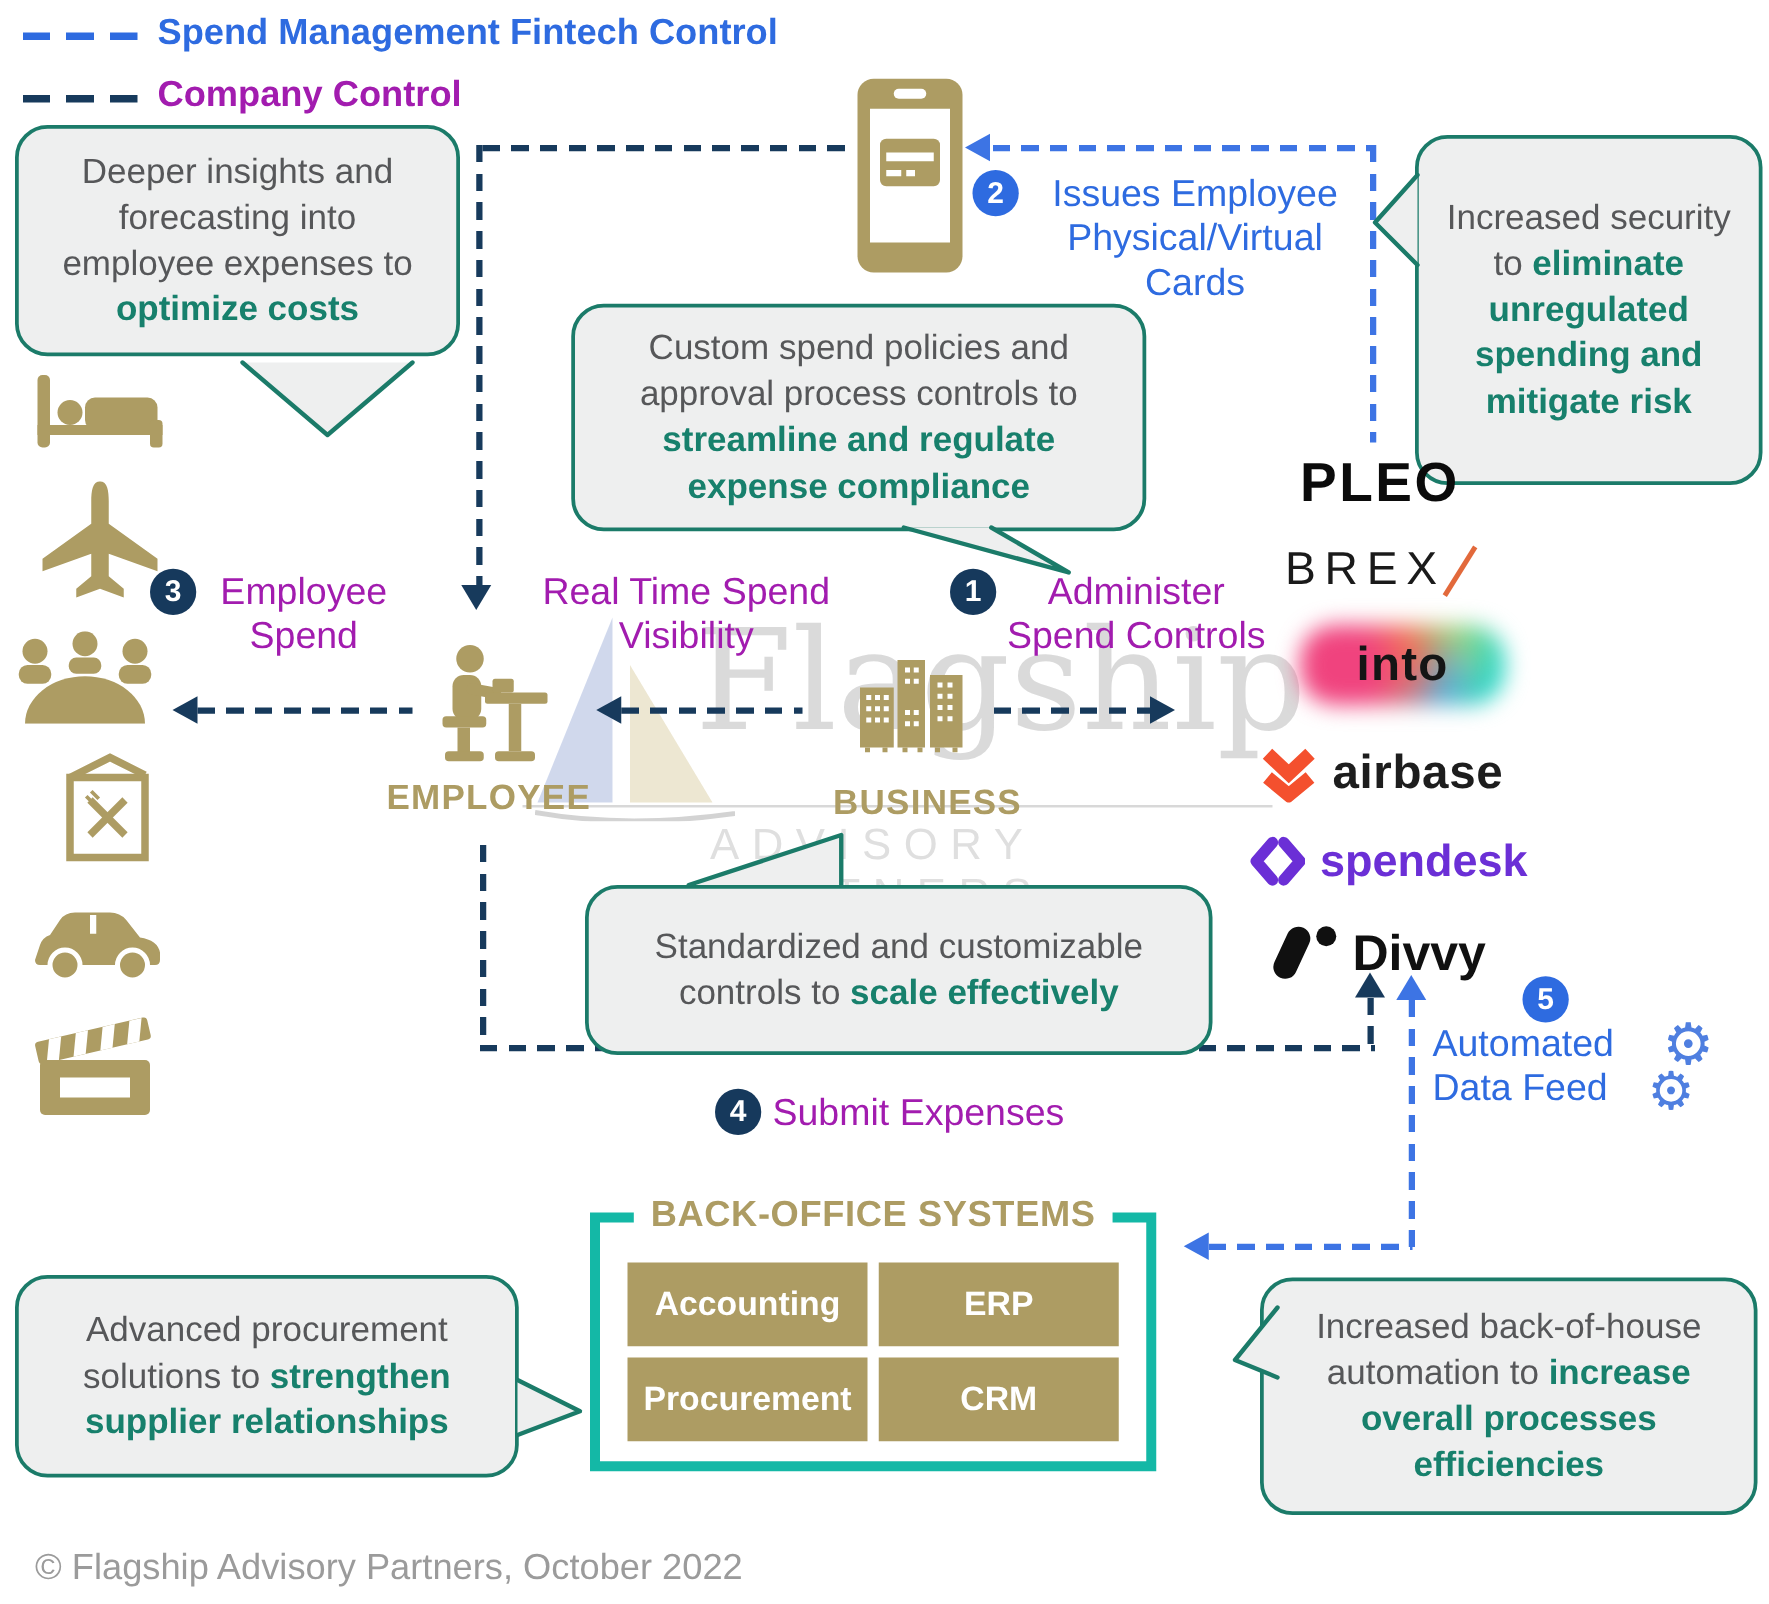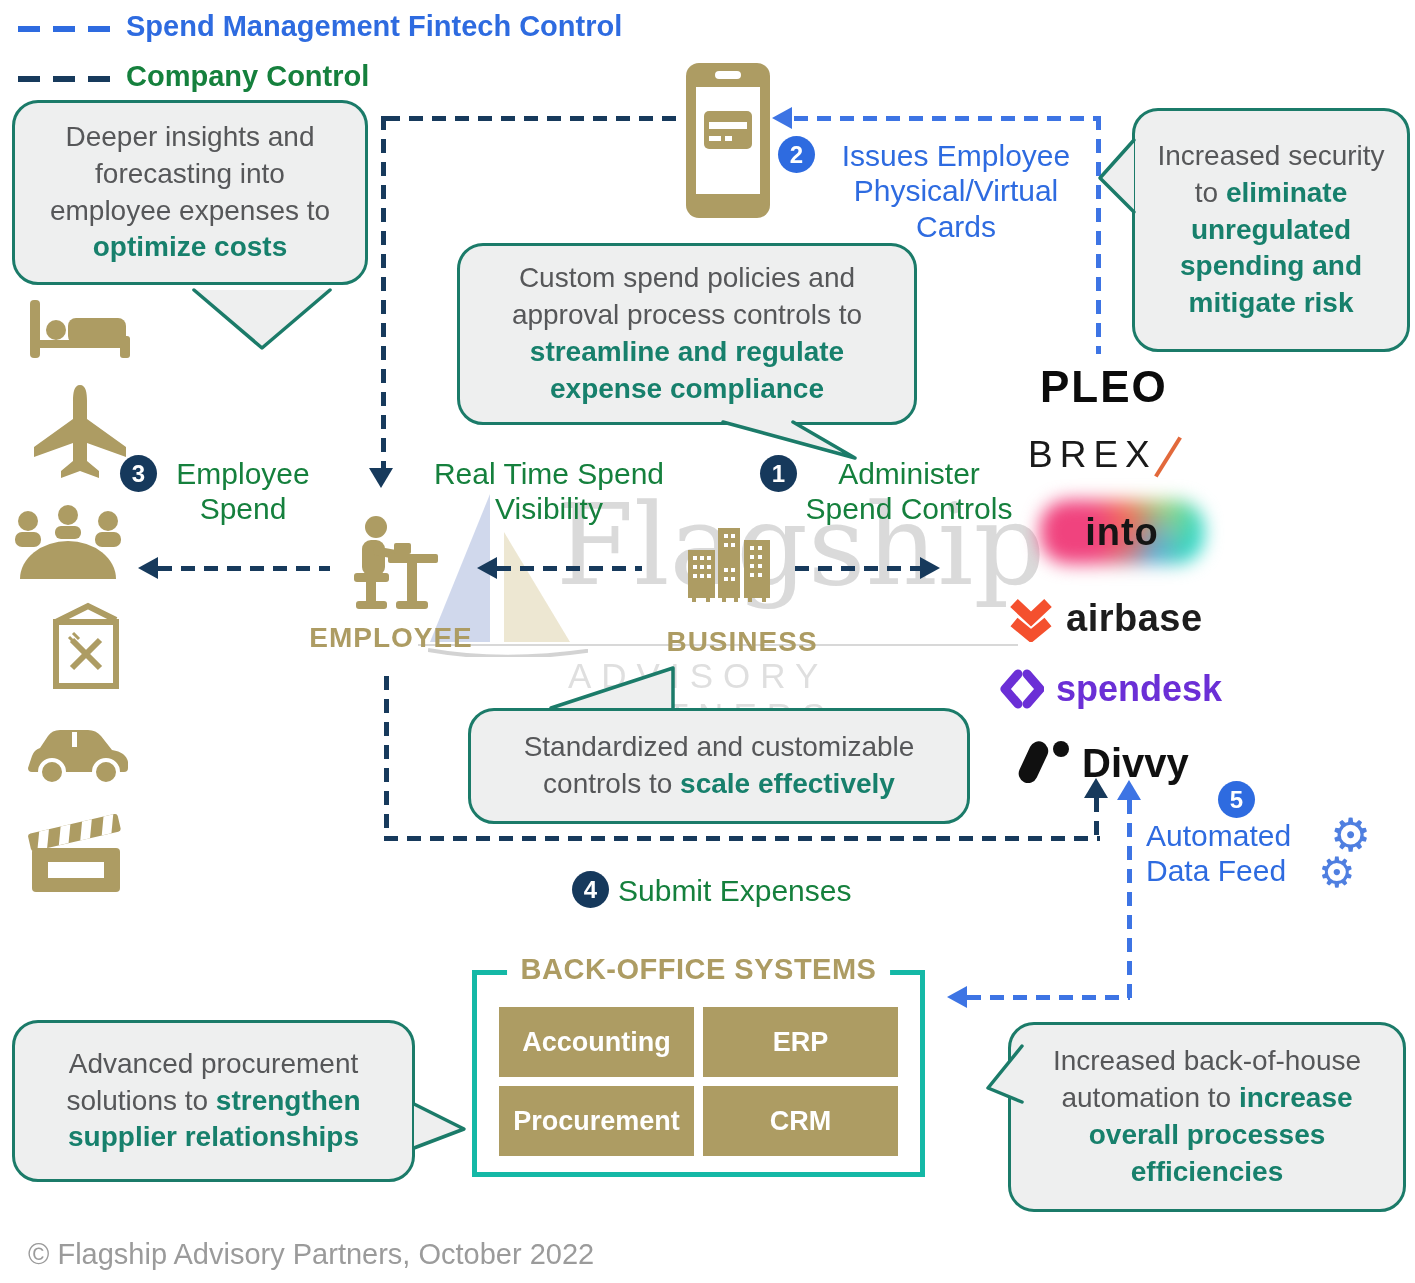--- a/index.html
+++ b/index.html
@@ -26,21 +26,21 @@
   .hr-n{border-left:20px solid #173A5C;border-top:11px solid transparent;border-bottom:11px solid transparent;}
   .hd-n{border-top:20px solid #173A5C;border-left:12px solid transparent;border-right:12px solid transparent;}
   .hu-n{border-bottom:20px solid #173A5C;border-left:12px solid transparent;border-right:12px solid transparent;}
   .hl-b{border-right:20px solid #3D74E4;border-top:11px solid transparent;border-bottom:11px solid transparent;}
   .hu-b{border-bottom:20px solid #3D74E4;border-left:12px solid transparent;border-right:12px solid transparent;}
   
   .circle{position:absolute;width:37px;height:37px;border-radius:50%;color:#fff;
           font-weight:700;font-size:24px;display:flex;align-items:center;justify-content:center;z-index:2;}
   .c-navy{background:#16395C;} .c-blue{background:#2E6BE0;}
   .steplabel{position:absolute;font-weight:400;font-size:30px;line-height:1.18;z-index:2;}
-  .navytext{color:#15803d;} .bluetext{color:#2E6BE0;}
+  .navytext{color:#a21caf;} .bluetext{color:#2E6BE0;}
   .actor{position:absolute;color:#AD9C63;font-weight:700;font-size:28px;letter-spacing:1px;z-index:2;text-align:center;}
   
   .legend-label{position:absolute;font-weight:700;font-size:29px;z-index:2;}
   .legend-dash{position:absolute;height:6px;width:92px;z-index:2;}
   .ld-blue{background:repeating-linear-gradient(90deg,#2E6BE0 0 22px,transparent 22px 35px);}
   .ld-navy{background:repeating-linear-gradient(90deg,#173A5C 0 22px,transparent 22px 35px);}
   
   .vendor{position:absolute;display:flex;align-items:center;z-index:2;}
   .pleo-text{font-size:44px;font-weight:800;letter-spacing:2px;color:#0b0b0b;}
   .brex-text{font-size:37px;font-weight:500;letter-spacing:7px;color:#1a1a1a;}
@@ -51,21 +51,21 @@
         radial-gradient(circle at 14% 55%,#F0437E 0 26%,transparent 62%),
         radial-gradient(circle at 38% 30%,#F2953D 0 22%,transparent 58%),
         radial-gradient(circle at 58% 70%,#57A7E0 0 18%,transparent 50%),
         radial-gradient(circle at 62% 25%,#B5D96A 0 18%,transparent 52%),
         radial-gradient(circle at 88% 55%,#2BD6C8 0 26%,transparent 60%);}
   .soldo-text{position:relative;font-size:38px;font-weight:800;color:#151515;letter-spacing:1px;}
   .airbase-text{font-size:38px;font-weight:700;color:#1d1d1d;margin-left:12px;letter-spacing:0.5px;}
   .spendesk-text{font-size:36px;font-weight:800;color:#6B2FD6;margin-left:12px;}
   .divvy-text{font-size:40px;font-weight:700;color:#101010;margin-left:10px;}
   
-  .bo-box{position:absolute;left:472px;top:970px;width:453px;height:207px;border:5px solid #14b8a6;z-index:2;box-sizing:border-box;}
+  .bo-box{position:absolute;left:472px;top:970px;width:453px;height:207px;border:8px solid #14b8a6;z-index:2;box-sizing:border-box;}
   .bo-title{position:absolute;left:50%;top:-22px;transform:translateX(-50%);background:#fff;
             padding:0 14px;color:#AD9C63;font-weight:700;font-size:29px;white-space:nowrap;letter-spacing:0.5px;}
   .bo-grid{position:absolute;left:22px;right:22px;top:32px;bottom:16px;display:grid;
            grid-template-columns:1fr 1fr;grid-template-rows:1fr 1fr;gap:9px;}
   .bo-cell{background:#AD9C63;color:#fff;font-weight:700;font-size:27px;display:flex;
            align-items:center;justify-content:center;}
   
   .gears{position:absolute;color:#4F7FE0;z-index:2;line-height:1;}
   .footer{position:absolute;left:28px;top:1238px;color:#9B9B9B;font-size:29px;z-index:2;}
   .icon{position:absolute;z-index:2;}
@@ -125,28 +125,28 @@
       <path d="M8,4 L76,62 L144,4"></path>
     </svg>
 
   <div class="bubble" style="left:457px;top:243px;width:460px;height:182px">
     <div><span>Custom spend policies and approval process controls to </span><b>streamline and regulate expense compliance</b></div>
   </div>
   <svg class="spike" style="left:715px;top:418px" width="150" height="48">
       <path d="M8,4 L140,40 L78,4"></path>
     </svg>
 
-  <div class="bubble" style="left:1132px;top:108px;width:278px;height:244px">
+  <div class="bubble" style="left:1132px;top:108px;width:278px;height:280px">
     <div><span>Increased security to </span><b>eliminate unregulated spending and mitigate risk</b></div>
   </div>
   <svg class="spike" style="left:1094px;top:134px" width="44" height="84">
       <path d="M40,6 L6,44 L40,78"></path>
     </svg>
 
-  <div class="bubble" style="left:468px;top:708px;width:502px;height:116px">
+  <div class="bubble" style="left:468px;top:708px;width:502px;height:136px">
     <div><span>Standardized and customizable controls to </span><b>scale effectively</b></div>
   </div>
   <svg class="spike" style="left:545px;top:662px" width="142" height="50">
       <path d="M6,46 L128,6 L128,46"></path>
     </svg>
 
   <div class="bubble" style="left:12px;top:1020px;width:403px;height:162px">
     <div><span>Advanced procurement solutions to </span><b>strengthen supplier relationships</b></div>
   </div>
   <svg class="spike" style="left:410px;top:1098px" width="62" height="56">

